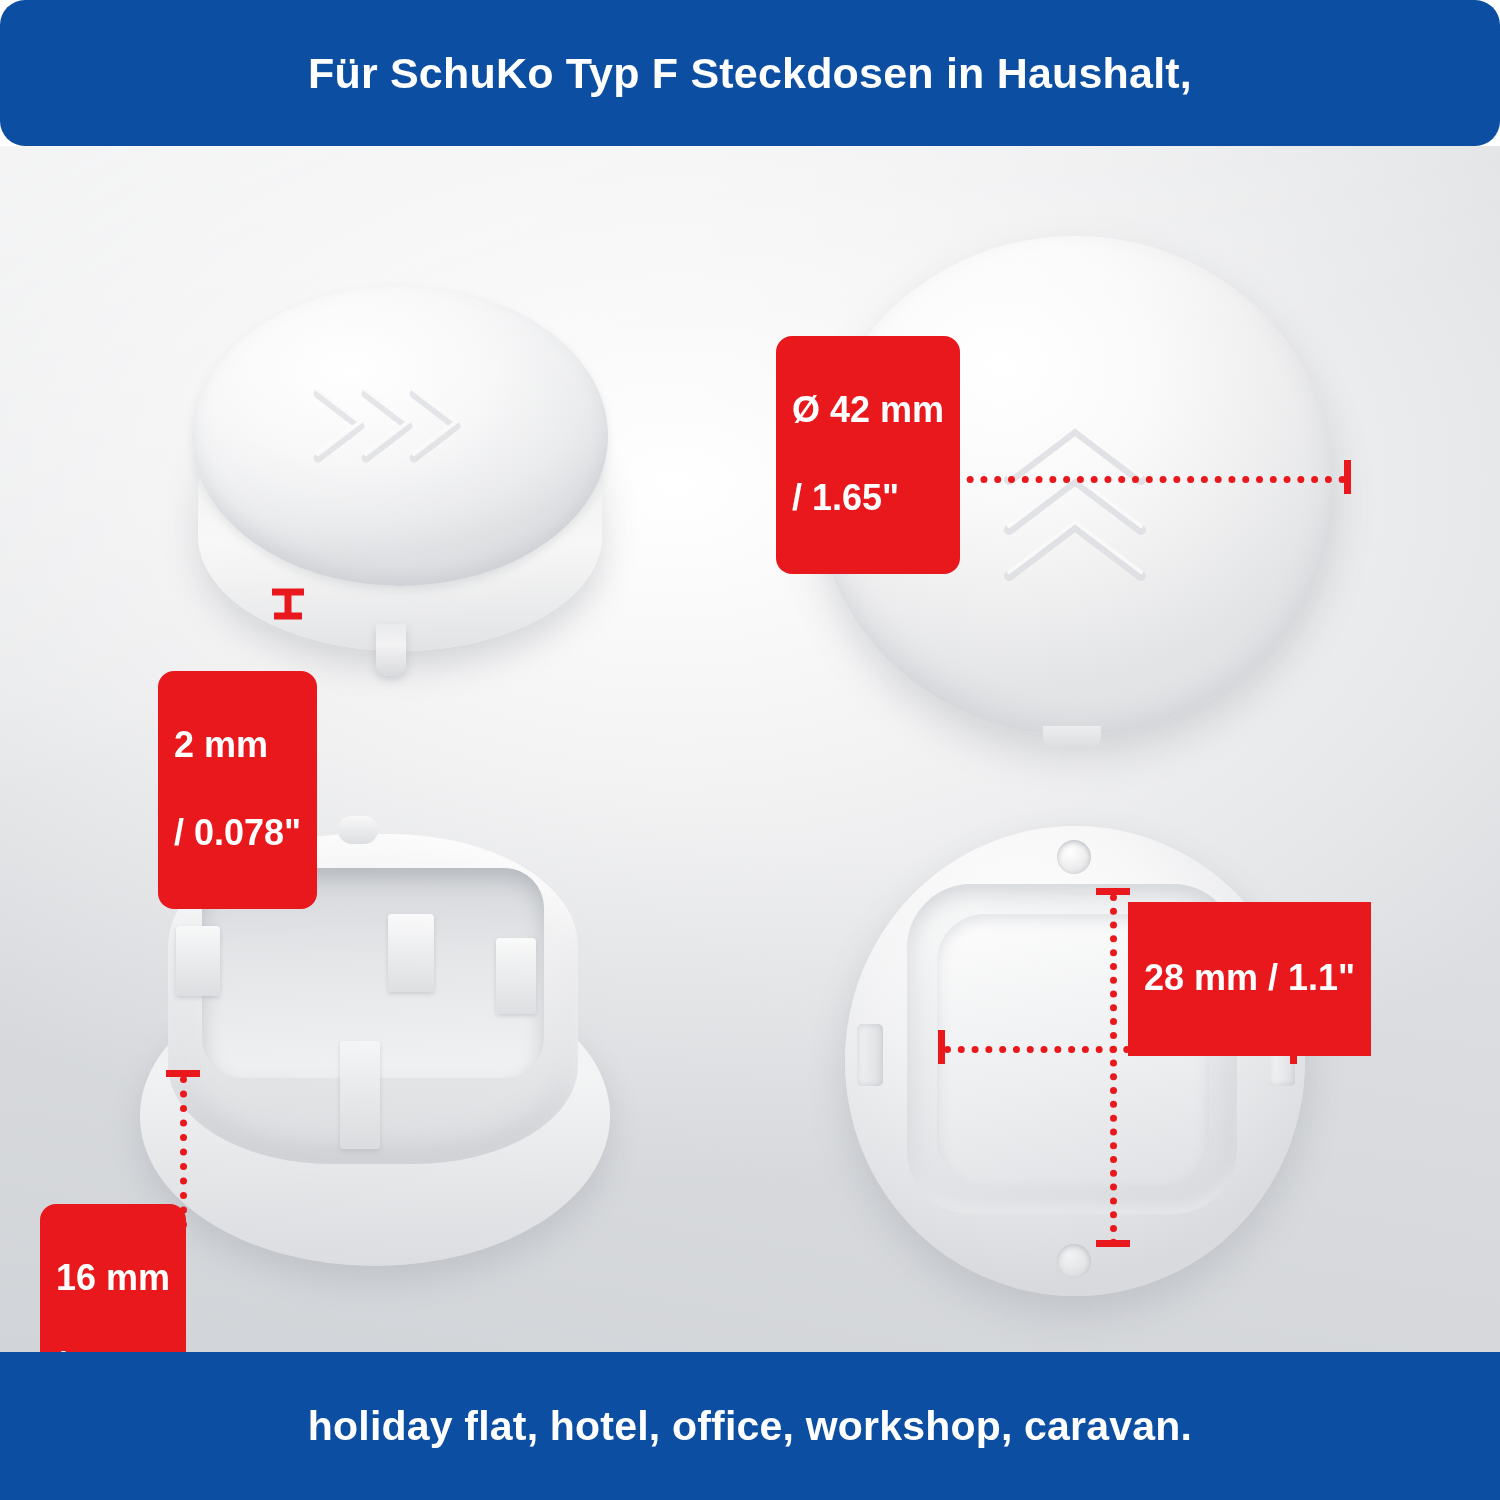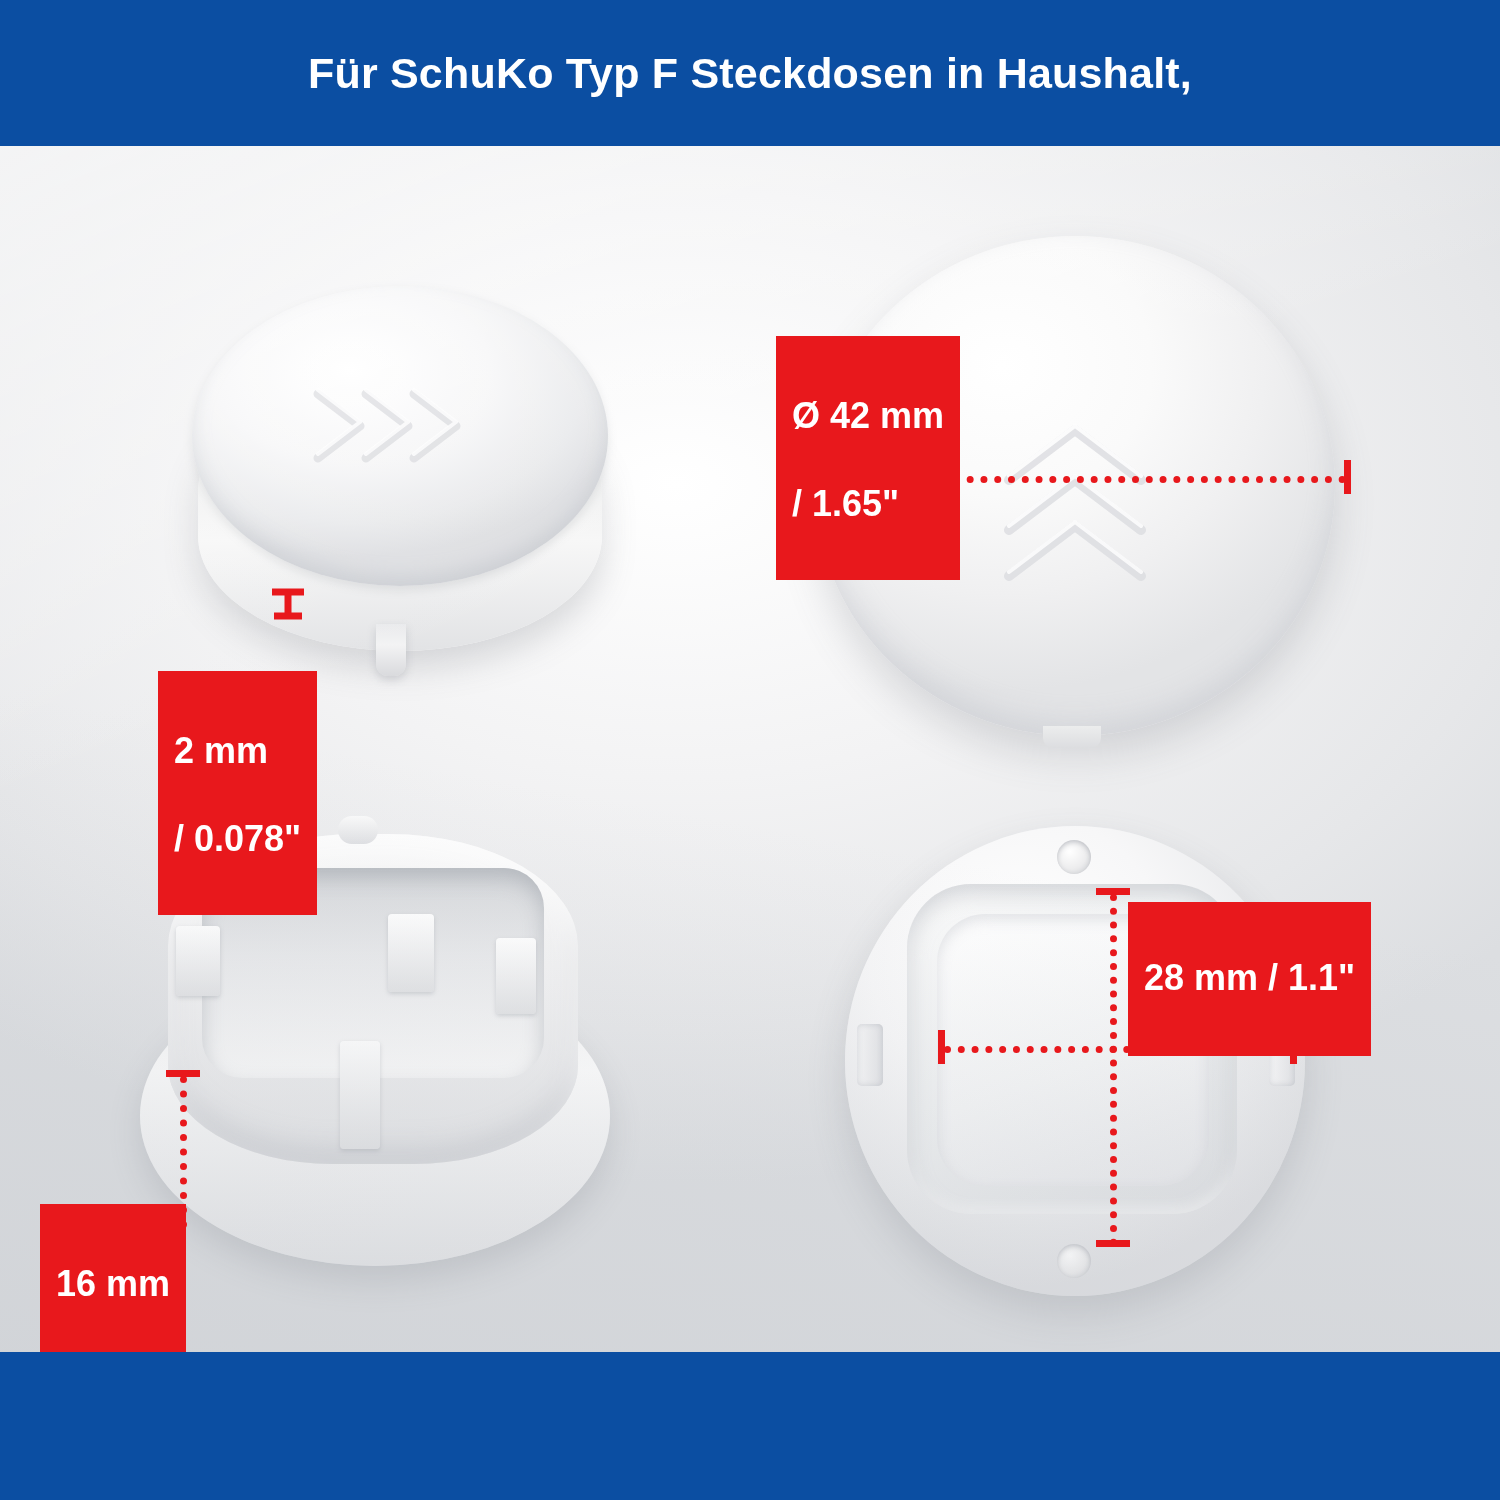--- a/index.html
+++ b/index.html
@@ -33,20 +33,21 @@
     align-items: center;
     justify-content: center;
     box-sizing: border-box;
   }
   .banner-top {
     top: 0;
     height: 146px;
     font-size: 43px;
     line-height: 58px;
     padding: 0 30px;
+    border-radius: 25px;
   }
   .banner-bottom {
     bottom: 0;
     height: 148px;
     font-size: 41px;
     line-height: 56px;
     padding: 0 30px;
   }
   .banner span { display: block; }
 
@@ -227,21 +228,21 @@
     background: #e8181c;
     color: #ffffff;
     font-weight: bold;
     padding: 10px 16px 12px 16px;
     font-size: 36px;
     line-height: 44px;
     box-sizing: border-box;
     white-space: pre-line;
     z-index: 20;
   }
-  .label.two-line { padding: 14px 16px 10px 16px; }
+  .label.two-line { padding: 8px 16px 10px 16px; border-radius: 16px; }
 
   
   .dim {
     position: absolute;
     z-index: 15;
   }
   .dim-h {
     border-top: 7px dotted #e8181c;
     height: 0;
   }
@@ -366,15 +367,16 @@
     </div>
 
     <div class="dim dim-h" style="left:944px; top:900px; width:352px;"></div>
     <div class="cap-end v" style="left:938px; top:884px;"></div>
     <div class="cap-end v" style="left:1290px; top:884px;"></div>
 
 
   </div>
 
   <div class="banner banner-bottom">
+    <span>holiday flat, hotel, office, workshop, caravan.</span>
   </div>
 
 </div>
 
 </body></html>

